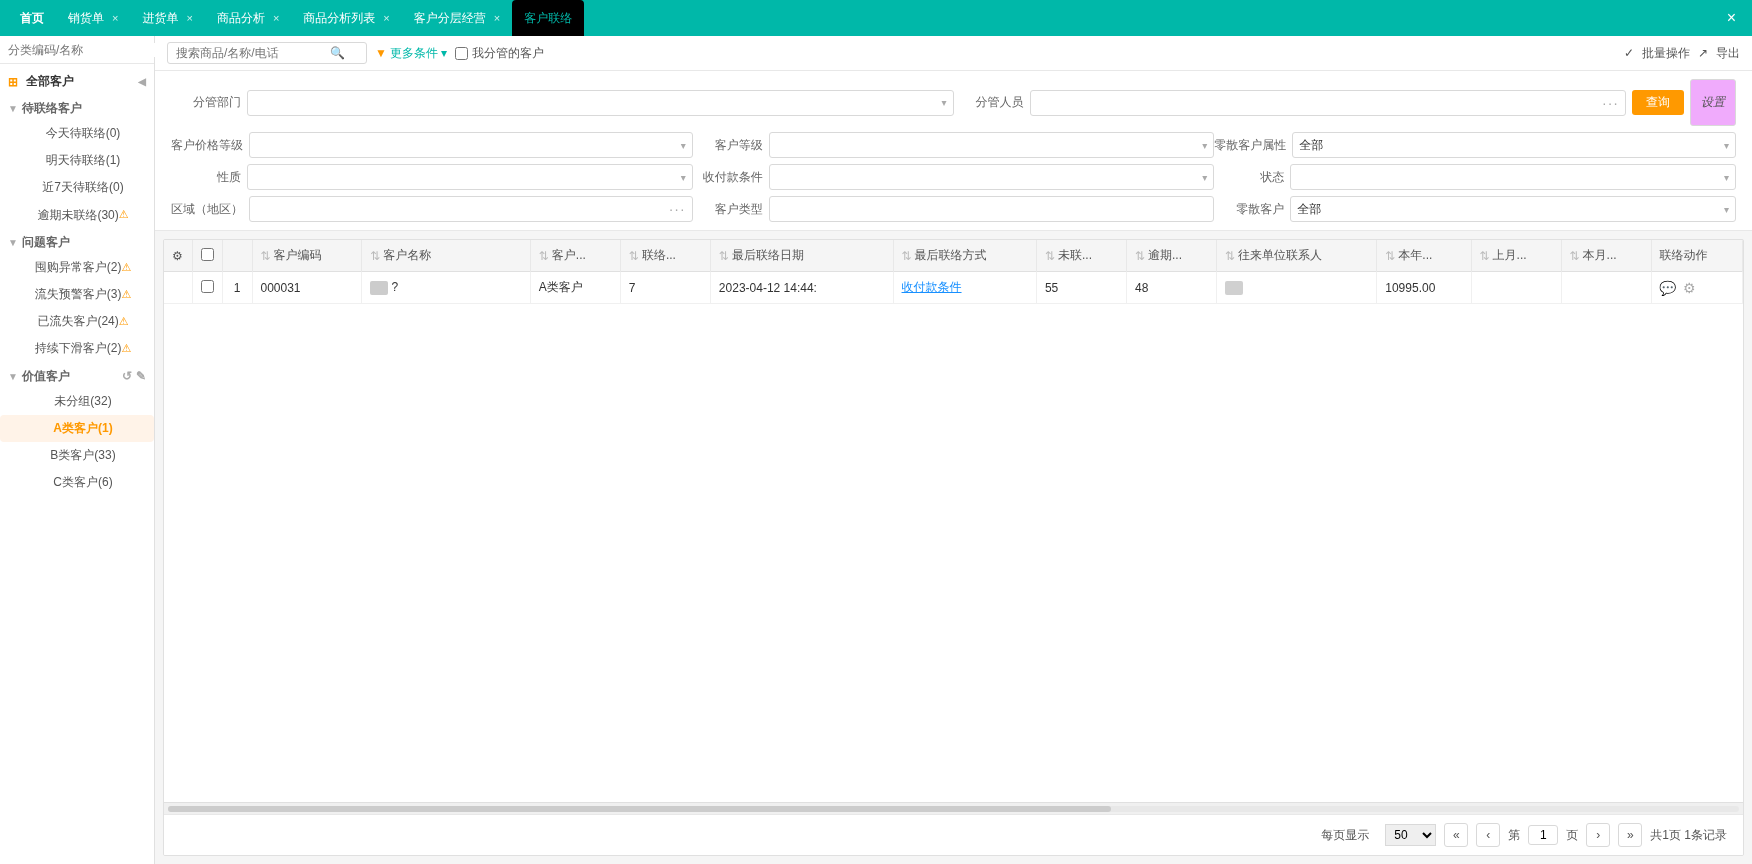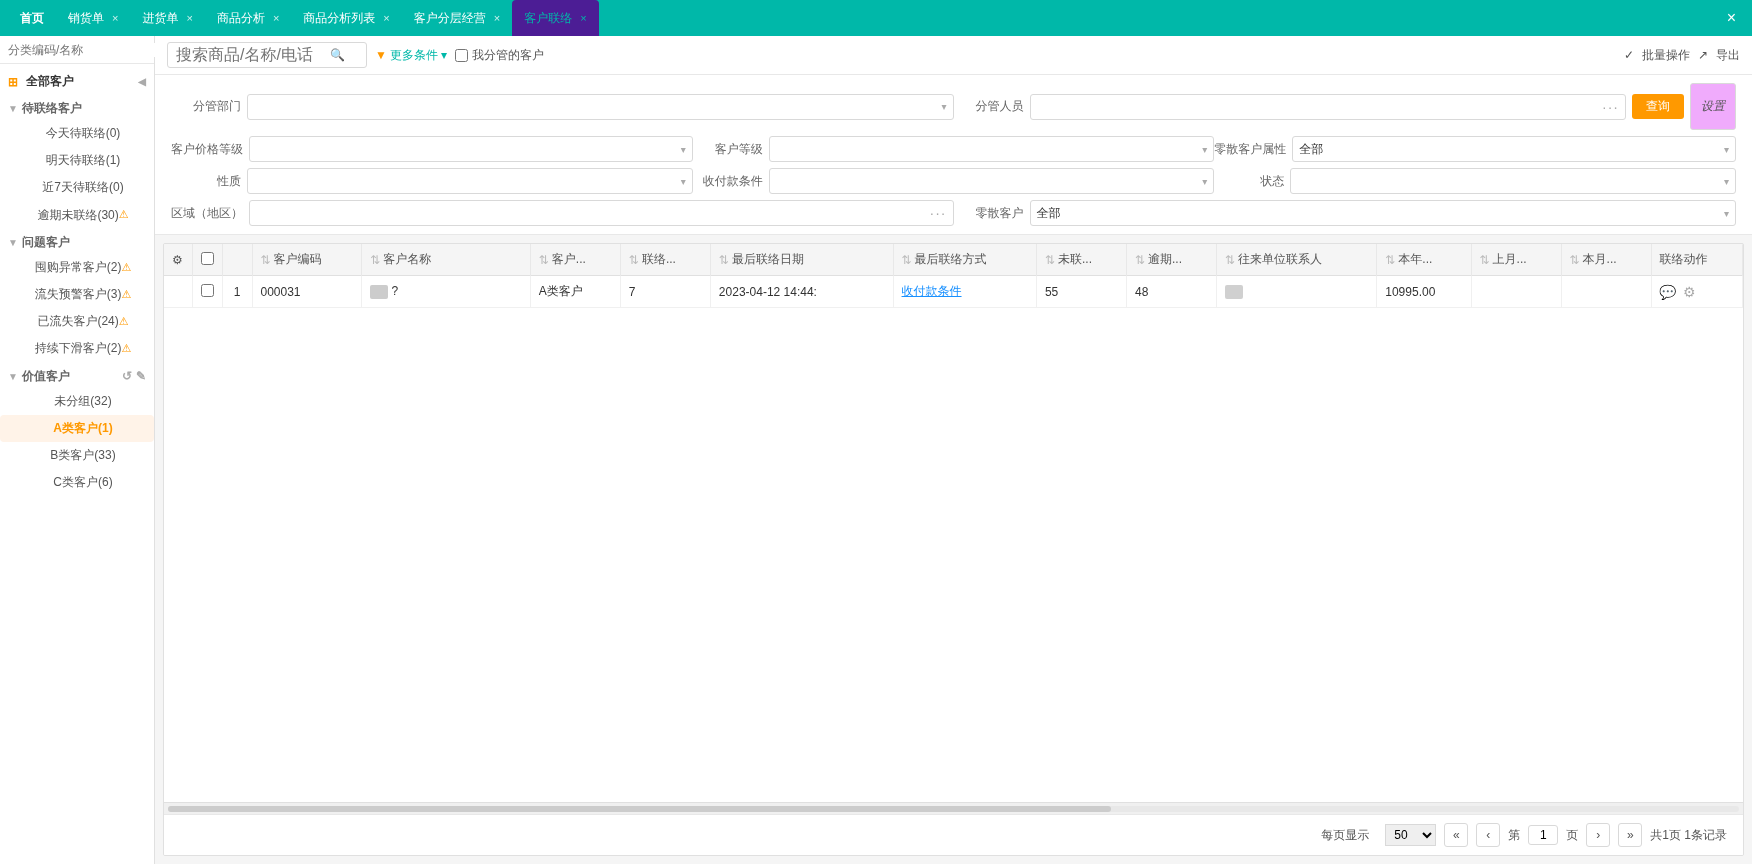--- a/index.html
+++ b/index.html
@@ -18,23 +18,24 @@
       height: 36px;
       line-height: 36px;
       cursor: pointer;
       color: #fff;
       font-size: 13px;
       white-space: nowrap;
       display: flex; align-items: center; gap: 4px;
     }
     .top-nav .nav-item.home { font-weight: bold; }
     .top-nav .nav-item.active {
-      background: #4c1d95;
+      background: #000000;
       color: #00b8a9;
       border-radius: 4px 4px 0 0;
+      flex-direction: column;
     }
     .nav-close {
       font-size: 11px;
       color: rgba(255,255,255,0.8);
       cursor: pointer;
       margin-left: 4px;
     }
     .nav-item.active .nav-close { color: #00b8a9; }
     .top-nav-spacer { flex: 1; }
     .top-nav-x { color: #fff; font-size: 16px; cursor: pointer; padding: 0 8px; }
@@ -127,21 +128,21 @@
     }
     .filter-search {
       display: flex; align-items: center;
       border: 1px solid #d9d9d9;
       border-radius: 3px;
       padding: 3px 8px;
       width: 200px;
       gap: 4px;
     }
     .filter-search input {
-      border: none; outline: none; font-size: 16px; color: #0369a1; width: 150px;
+      border: none; outline: none; font-size: 12px; color: #0369a1; width: 150px;
     }
     .filter-more {
       display: flex; align-items: center; gap: 3px;
       color: #00b8a9;
       cursor: pointer;
     }
     .filter-check {
       display: flex; align-items: center; gap: 4px; cursor: pointer; color: #555;
     }
     .filter-spacer { flex: 1; }
@@ -539,20 +540,24 @@
 
       <div class="adv-filter-row">
         <div class="filter-cell">
           <label>区域（地区）</label>
           <div class="filter-select">
             <span></span>
             <span class="dots">···</span>
           </div>
         </div>
         <div class="filter-cell">
+          <label>客户类型</label>
+          <div class="filter-input" style="flex:1;border:1px solid #d9d9d9;border-radius:3px;padding:3px 6px;min-height:26px;"></div>
+        </div>
+        <div class="filter-cell">
           <label>零散客户</label>
           <div class="filter-select">
             <span>全部</span>
             <span class="arrow">▾</span>
           </div>
         </div>
       </div>
     </div>
 
     <div class="table-container">

